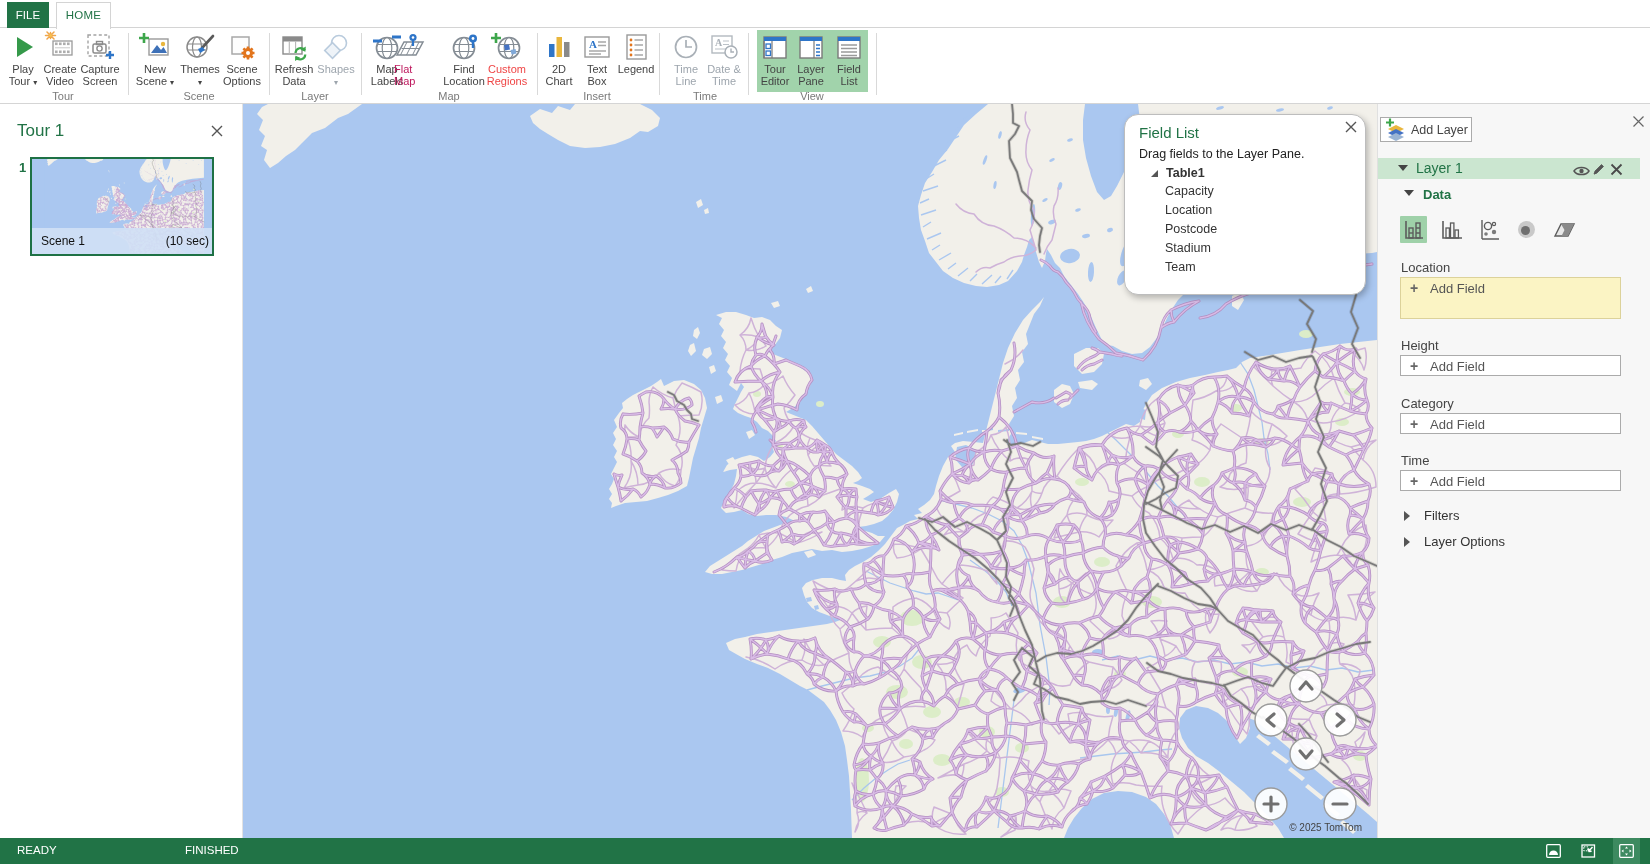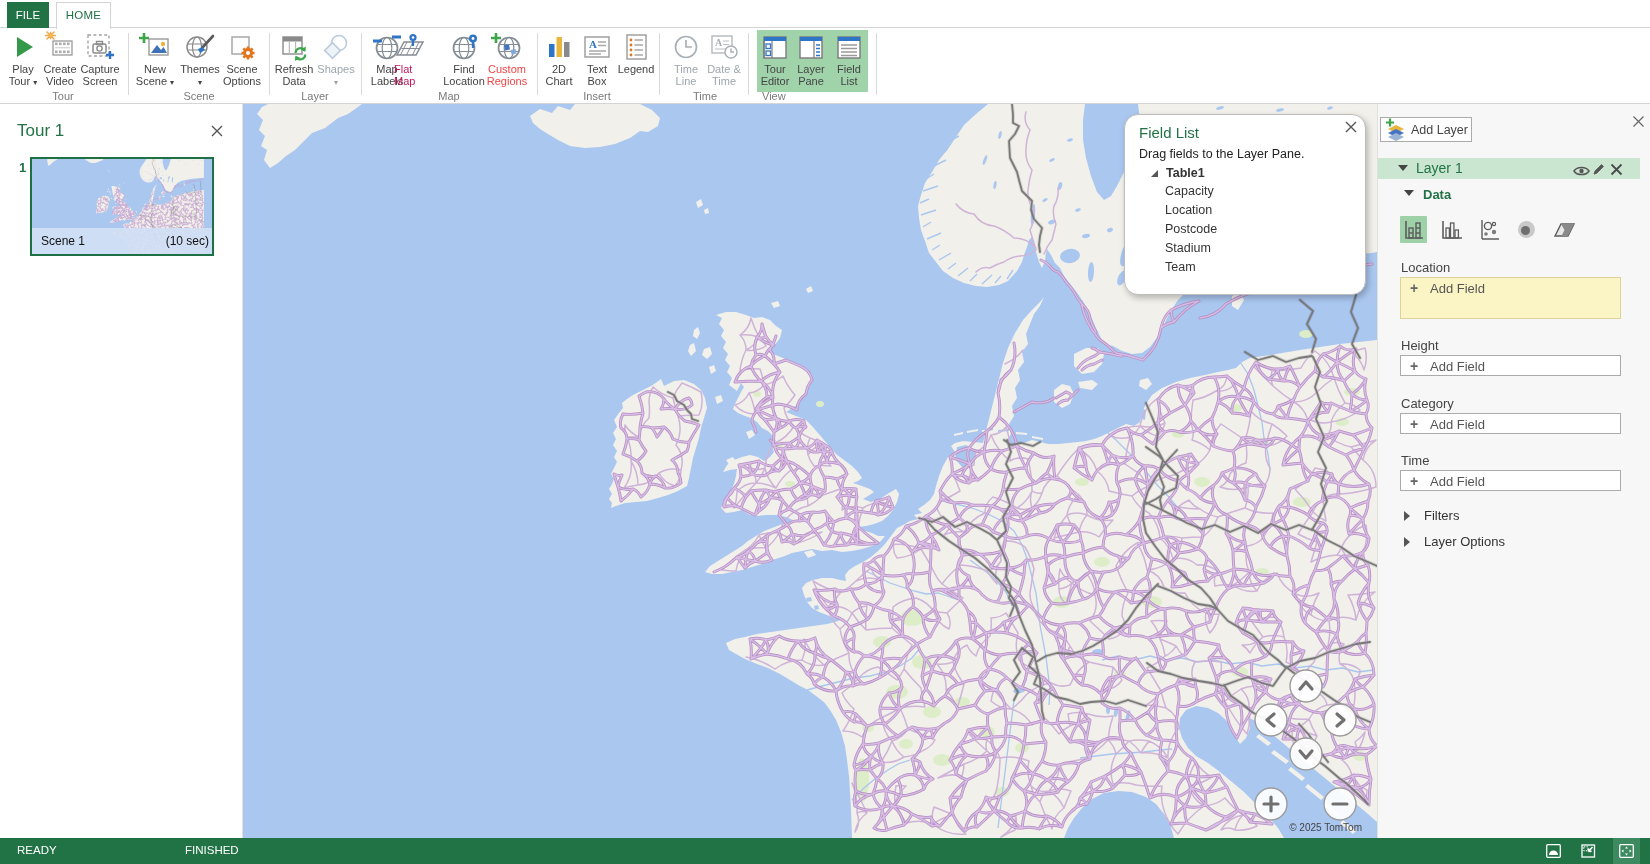--- a/index.html
+++ b/index.html
@@ -223,21 +223,21 @@
     <div style="position:absolute;left:537px;top:4px;width:1px;height:62px;background:#d9d9d9"></div>
     <div style="position:absolute;left:659px;top:4px;width:1px;height:62px;background:#d9d9d9"></div>
     <div style="position:absolute;left:748px;top:4px;width:1px;height:62px;background:#d9d9d9"></div>
     <div style="position:absolute;left:876px;top:4px;width:1px;height:62px;background:#d9d9d9"></div>
     <div style="position:absolute;left:13px;top:61px;width:100px;text-align:center;font-size:11px;color:#7a7a7a">Tour</div>
     <div style="position:absolute;left:149px;top:61px;width:100px;text-align:center;font-size:11px;color:#7a7a7a">Scene</div>
     <div style="position:absolute;left:265px;top:61px;width:100px;text-align:center;font-size:11px;color:#7a7a7a">Layer</div>
     <div style="position:absolute;left:399px;top:61px;width:100px;text-align:center;font-size:11px;color:#7a7a7a">Map</div>
     <div style="position:absolute;left:547px;top:61px;width:100px;text-align:center;font-size:11px;color:#7a7a7a">Insert</div>
     <div style="position:absolute;left:655px;top:61px;width:100px;text-align:center;font-size:11px;color:#7a7a7a">Time</div>
-    <div style="position:absolute;left:762px;top:61px;width:100px;font-size:11px;color:#7a7a7a">View</div>
+    <div style="position:absolute;left:762px;top:61px;width:100px;text-align:center;font-size:11px;color:#7a7a7a">View</div>
 </div>
 
 <svg id="mapsvg" width="1134" height="734" viewBox="0 0 1134 734" style="position:absolute;left:243px;top:104px;display:block">
 <g id="MAP">
 <rect x="0" y="0" width="1134" height="734" fill="#aac7f0"></rect>
 <path d="M25,0 119,0 105,10 95,14 82,24 69,29 59,39 52,46 43,52 35,59 27,64 21,56 24,46 18,42 22,32 16,26 20,16 14,10 19,3ZM287,12 297,5 309,9 315,2 327,6 332,0 397,0 409,6 417,14 415,22 405,28 397,27 387,34 372,40 357,43 342,44 327,42 315,36 305,30 297,25 290,19ZM745,0 733,10 721,21 713,33 705,45 696,56 689,68 682,79 678,91 675,102 676,114 678,126 682,137 686,149 693,158 700,167 710,174 721,179 733,182 744,183 756,181 765,177 774,167 779,158 781,151 784,143 786,136 789,133 791,140 793,148 796,158 799,164 802,157 803,149 804,145 808,151 812,159 817,164 821,172 828,181 835,190 841,199 847,210 853,224 859,236 865,241 870,242 879,247 889,250 899,249 907,243 913,235 919,225 924,214 929,205 935,196 943,188 953,181 965,175 979,170 995,166 1013,162 1033,159 1053,156 1073,154 1093,152 1113,150 1129,149 1134,148 1134,0ZM1134,236 1097,240 1057,246 1027,251 1007,254 999,258 993,264 985,266 975,268 962,271 947,274 933,278 919,284 909,291 903,300 899,308 897,318 891,322 883,320 875,324 867,328 859,332 851,335 843,337 835,338 825,339 815,340 805,340 797,338 789,336 781,339 773,340 765,341 763,338 768,330 766,320 771,312 769,302 774,294 772,284 777,276 775,266 781,258 779,248 785,240 783,230 787,220 791,210 797,202 801,193 797,198 789,206 780,216 772,229 765,244 760,259 756,275 752,291 748,307 744,323 740,339 731,338 720,337 712,339 708,342 712,348 705,353 700,362 696,372 693,382 691,390 687,396 681,401 675,405 679,409 671,411 675,415 667,417 660,421 654,424 648,432 642,440 635,447 628,453 620,458 612,462 606,466 602,471 603,477 597,476 589,474 579,474 570,476 563,479 559,484 561,491 564,498 569,504 576,508 584,511 592,514 600,515 592,518 584,520 570,522 556,524 542,526 528,528 514,530 502,533 492,535 483,539 486,546 493,550 502,555 514,560 525,564 537,570 547,576 557,582 565,586 573,592 581,598 587,606 593,616 598,628 602,642 604,656 606,672 607,688 608,706 609,734 821,734 825,724 831,714 839,704 849,695 861,689 875,687 889,688 903,693 913,700 921,710 927,720 931,734 1041,734 1035,724 1025,712 1013,700 1001,688 989,678 977,668 965,659 953,652 945,644 939,634 936,624 937,614 943,606 953,602 965,604 975,609 983,616 989,624 993,634 997,640 1003,634 1007,624 1005,614 1011,616 1019,622 1029,630 1041,640 1053,650 1065,660 1077,670 1089,680 1101,690 1113,700 1125,710 1134,718ZM473,211 483,208 493,208 503,211 511,214 519,213 527,216 533,222 539,226 537,234 531,242 525,248 535,252 545,256 553,261 561,266 569,271 567,282 561,290 557,298 550,304 543,308 553,312 563,316 569,322 575,329 581,336 587,343 593,350 601,356 609,362 615,368 619,374 615,377 610,379 619,382 627,385 631,388 625,392 620,395 628,398 637,395 646,389 653,385 656,390 654,398 650,406 645,412 639,417 631,420 623,422 615,423 619,426 629,429 635,432 642,432 637,438 629,442 619,445 609,447 599,448 589,446 579,447 569,445 559,447 549,449 539,453 529,456 519,460 509,463 499,466 489,468 479,470 469,470 462,468 467,462 475,457 483,452 491,447 499,442 505,437 513,432 521,427 529,424 537,421 545,419 552,417 543,413 533,411 523,411 513,412 505,410 499,406 491,408 483,409 478,404 482,396 487,388 491,380 493,372 494,365 487,366 480,368 484,361 491,356 499,353 507,351 515,353 521,357 527,353 531,348 529,342 533,337 530,332 525,327 519,324 514,318 508,314 502,312 495,309 490,305 492,300 495,294 498,288 501,283 498,279 494,287 490,284 486,281 489,274 484,268 487,262 482,256 485,250 480,244 483,238 478,232 481,226 476,220 479,214ZM421,282 431,277 441,276 451,280 458,286 462,294 464,304 461,314 458,324 456,334 453,344 450,354 448,364 446,374 444,382 435,387 425,391 415,394 404,397 393,398 382,399 373,402 368,404 369,399 366,395 369,390 366,385 369,380 371,375 368,370 371,364 374,358 371,353 374,347 370,341 373,335 370,329 374,323 371,316 376,309 380,304 379,299 384,295 390,291 396,288 402,285 408,282 414,278 418,275ZM811,286 819,280 827,282 831,290 827,300 819,304 811,298ZM831,250 843,244 855,244 861,250 859,260 851,268 839,270 831,262ZM835,278 849,276 855,280 849,286 837,284ZM897,276 905,274 909,280 903,286 896,282ZM451,226 455,223 457,229 454,235 450,232ZM447,241 451,239 453,247 448,252 445,247ZM461,245 467,243 469,250 464,255 459,251ZM466,263 471,261 473,267 468,270ZM472,293 478,291 480,297 474,300ZM528,199 535,197 537,202 531,204ZM563,185 568,182 570,187 565,189ZM503,328 509,326 512,331 506,335ZM483,356 490,353 493,358 487,362ZM561,448 569,446 573,451 565,454ZM989,192 997,188 1001,196 995,206 989,202ZM907,148 912,144 915,154 911,184 906,178 905,160ZM1016,630 1028,639 1025,642 1013,633ZM1031,646 1046,657 1043,660 1028,649ZM1048,663 1062,674 1059,677 1045,666ZM1065,680 1081,693 1078,696 1062,683ZM1083,699 1097,710 1094,713 1080,702ZM1100,716 1113,727 1110,730 1097,719ZM711,330 720,328 720,330 711,332ZM724,327 735,325 735,327 724,329ZM739,326 750,324 750,326 739,328ZM755,326 766,325 766,327 755,328ZM773,328 784,329 784,331 773,330ZM789,332 800,334 800,336 789,334ZM453,98 458,95 460,101 455,104ZM461,106 465,104 466,109 462,110ZM563,494 568,493 569,497 564,498ZM571,502 575,501 576,505 572,506Z" fill="#f2f0ea" stroke="none"></path>
 <g fill="#dcedc8">
         <ellipse cx="669" cy="514" rx="12" ry="8"></ellipse>
         <ellipse cx="639" cy="538" rx="9" ry="6"></ellipse>
         <ellipse cx="679" cy="558" rx="10" ry="7"></ellipse>

